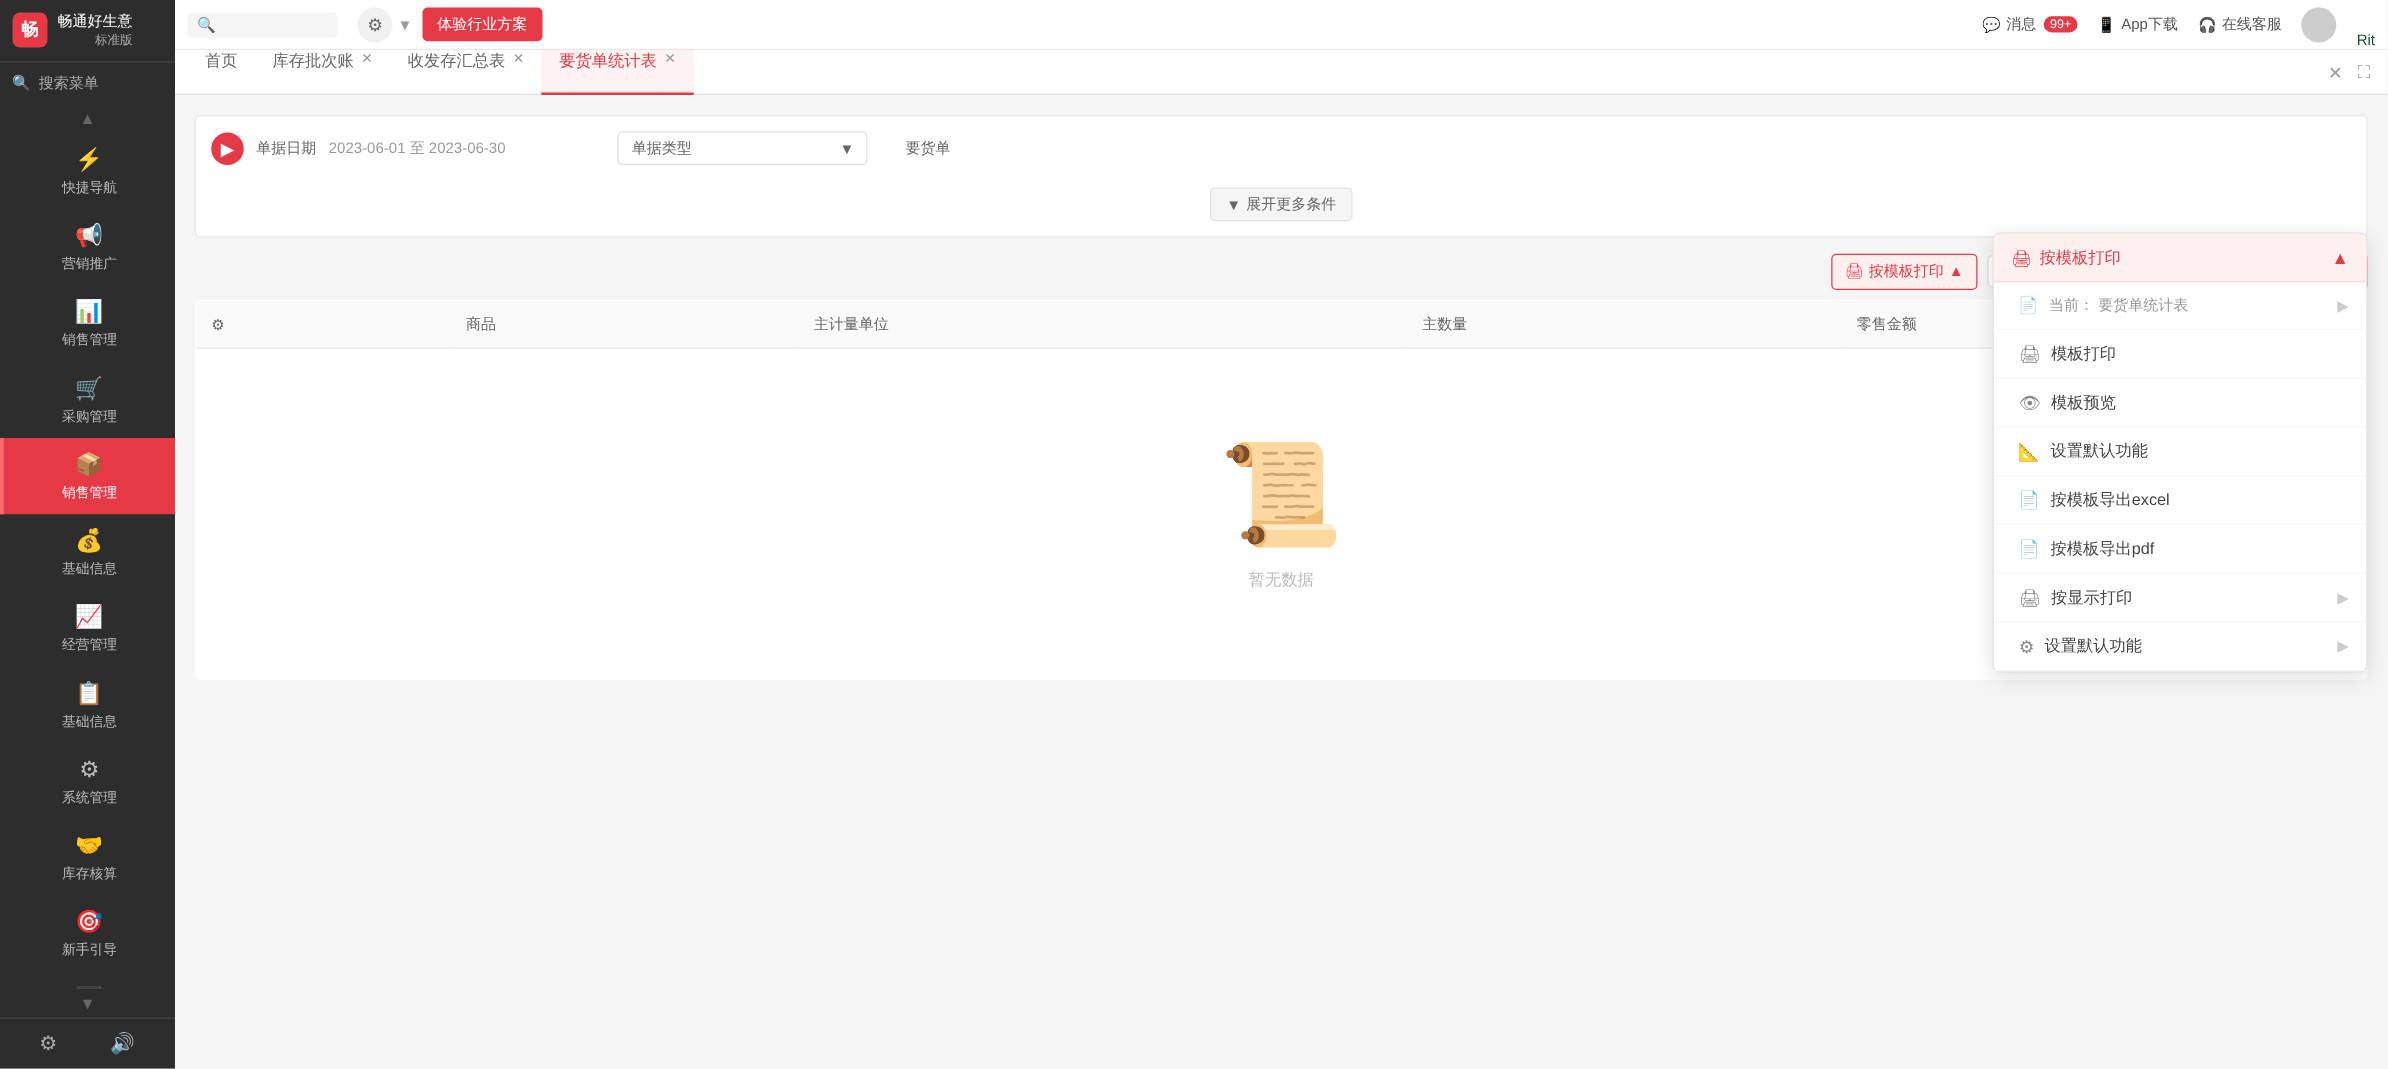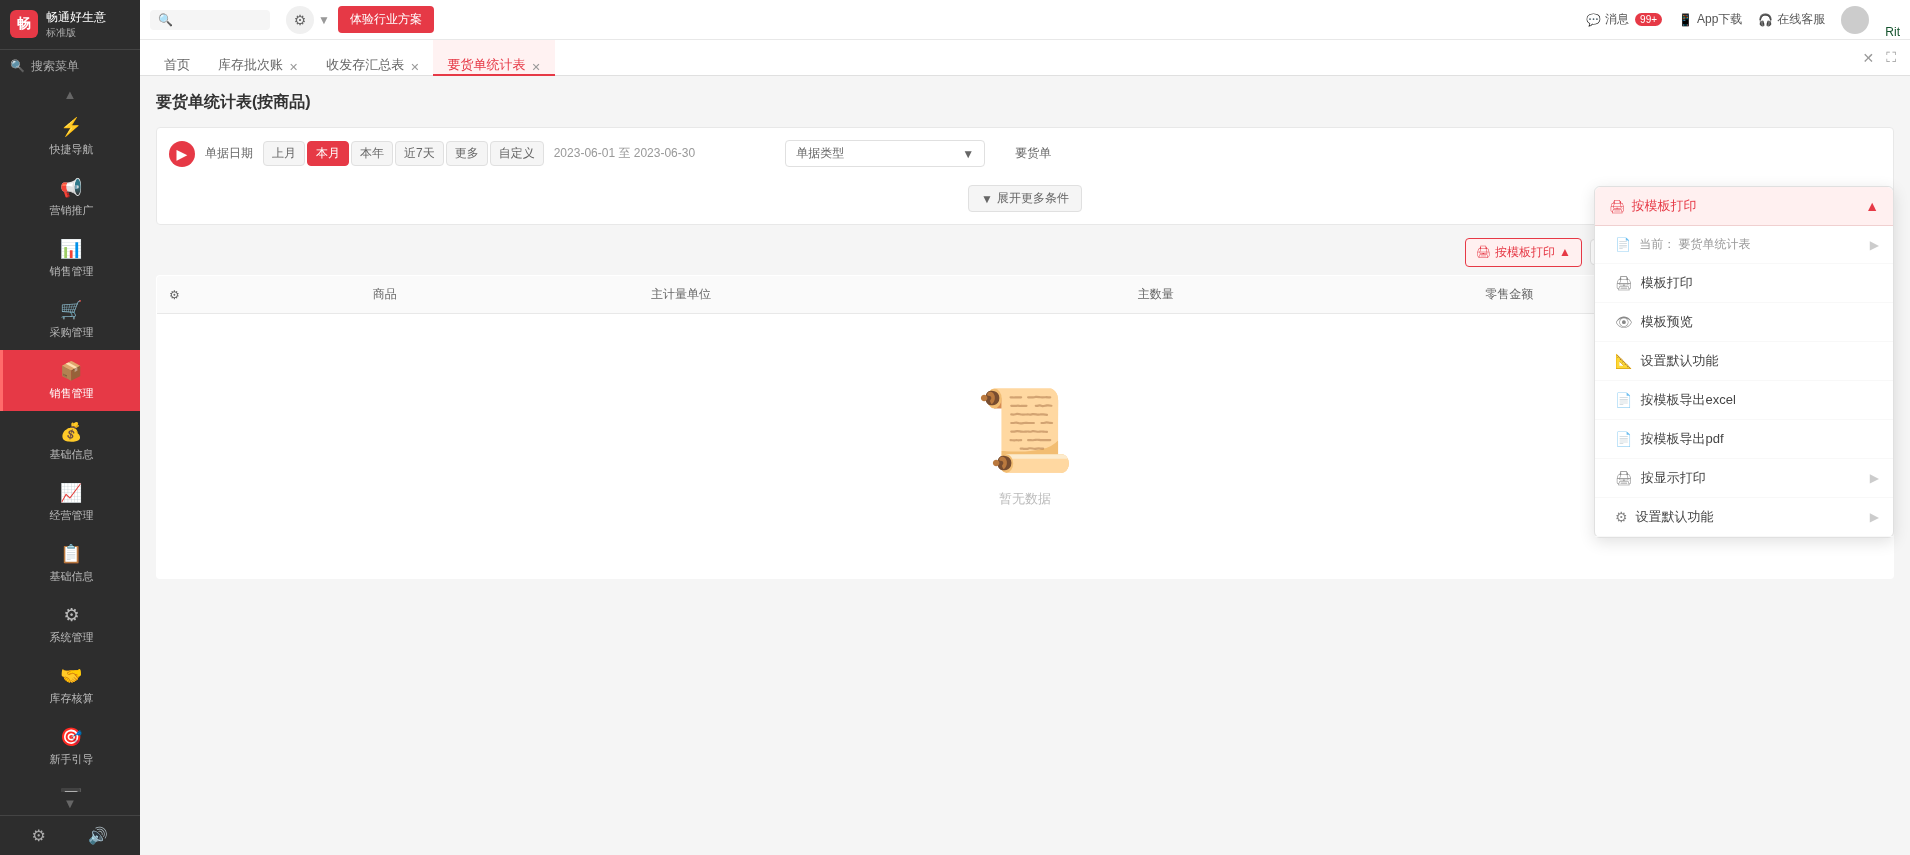--- a/index.html
+++ b/index.html
@@ -22,21 +22,21 @@
       border-bottom: 1px solid #444;
       gap: 8px;
     }
     .logo-icon {
       width: 28px; height: 28px;
       background: #e63946;
       border-radius: 6px;
       display: flex; align-items: center; justify-content: center;
       color: white; font-size: 14px; font-weight: bold;
     }
-    .logo-text { color: #fff; font-size: 12px; line-height: 1.3; }
+    .logo-text { color: #fff; font-size: 12px; line-height: 1.3; text-align: right; }
     .logo-text .sub { font-size: 10px; color: #aaa; }
     .sidebar-search {
       padding: 8px 10px;
       display: flex; align-items: center;
       gap: 6px;
       color: #aaa;
       cursor: pointer;
       font-size: 12px;
     }
     .sidebar-nav { flex: 1; overflow-y: auto; }
@@ -107,21 +107,21 @@
     .tabs-bar {
       background: #fff;
       display: flex;
       align-items: center;
       padding: 0 10px;
       border-bottom: 1px solid #e0e0e0;
       height: 36px;
       gap: 0;
     }
     .tab {
-      display: flex; align-items: flex-end; gap: 4px;
+      display: flex; align-items: flex-start; gap: 4px;
       padding: 0 14px;
       height: 36px;
       font-size: 13px;
       color: #666;
       cursor: pointer;
       border-bottom: 2px solid transparent;
       white-space: nowrap;
     }
     .tab.active { color: #e63946; border-bottom: 2px solid #e63946; font-weight: 500; background: #fff2f2; }
     .tab .close-icon { font-size: 11px; color: #999; margin-left: 2px; }
@@ -382,35 +382,25 @@
         <span>要货单统计表</span>
         <span class="close-icon">✕</span>
       </div>
       <div style="margin-left:auto;display:flex;gap:4px;align-items:center;">
       <span class="tab-maximize">✕</span>
       <span class="tab-maximize">⛶</span>
     </div>
   </div>
 
   <div class="page-content">
-    <div class="page-title">要货单统计表(按商品)</div>
 
     <div class="filter-area">
       <div class="filter-row">
         <div class="filter-arrow-btn">▶</div>
         <span class="filter-label">单据日期</span>
-        <div class="date-btns">
-
-        <div class="date-btn">上月</div>
-            <div class="date-btn active">本月</div>
-            <div class="date-btn">本年</div>
-            <div class="date-btn">近7天</div>
-            <div class="date-btn">更多</div>
-            <div class="date-btn">自定义</div>
-          </div>
         <span class="date-range">2023-06-01 至 2023-06-30</span>
         <div class="filter-select" style="margin-left:80px;">
           <span>单据类型</span>
           <span style="flex:1;"></span>
           <span>▼</span>
         </div>
         <span class="filter-label" style="margin-left:20px;">要货单</span>
       </div>
       <div style="display:flex;justify-content:center;margin-top:10px;">
         <div class="expand-btn">

